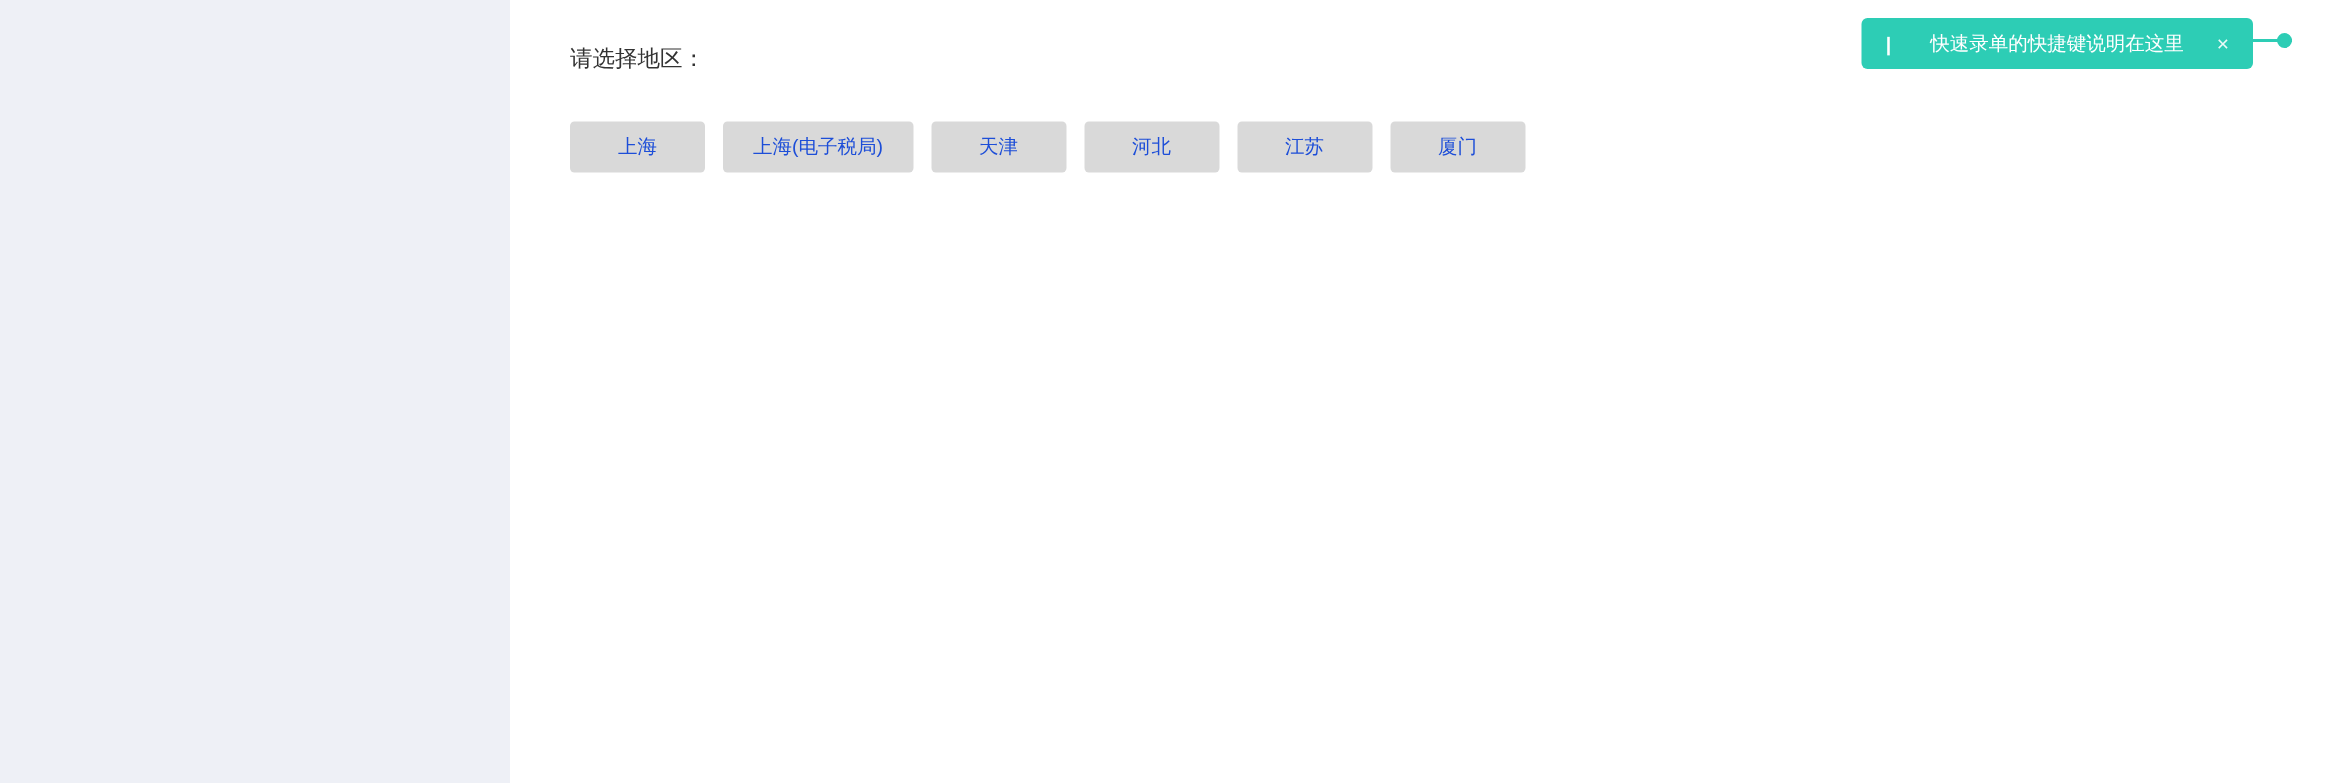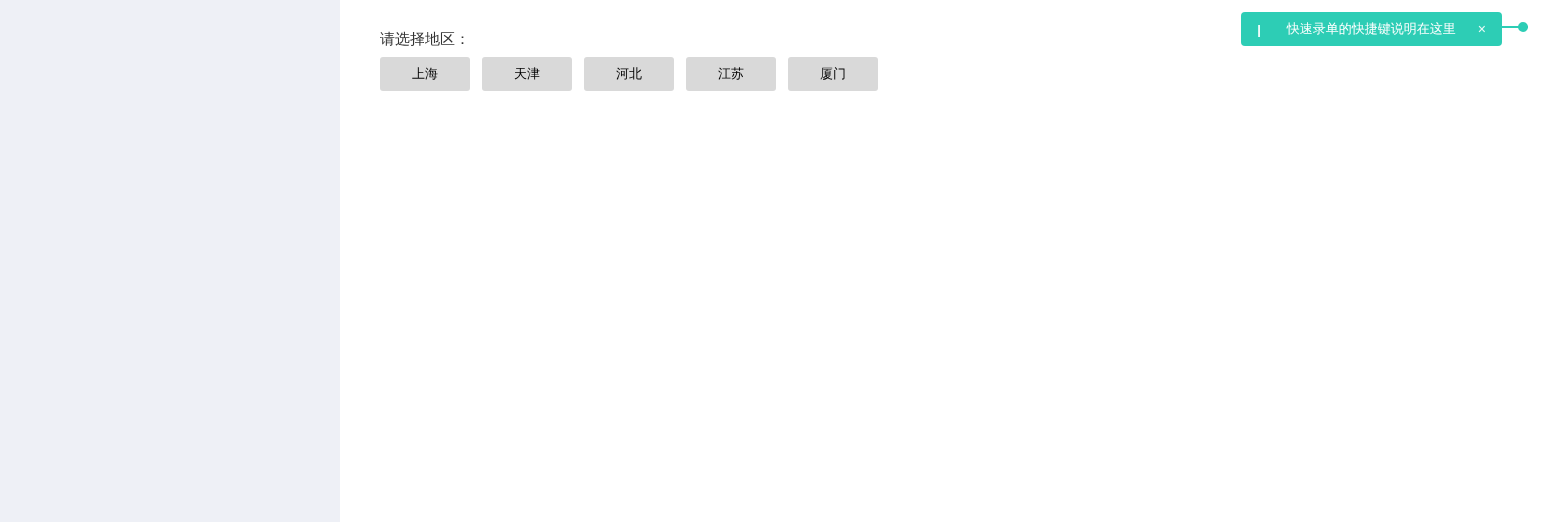--- a/index.html
+++ b/index.html
@@ -32,36 +32,36 @@
       top: 0;
       right: 0;
       bottom: 0;
       background: #ffffff;
       padding: 30px 40px;
     }
 
     .section-title {
       font-size: 15px;
       color: #333;
-      margin-bottom: 8px;
+      margin-bottom: 32px;
       font-weight: normal;
     }
 
     .region-buttons {
       display: flex;
       flex-wrap: wrap;
       gap: 12px;
     }
 
     .region-btn {
       background: #d9d9d9;
       border: none;
       border-radius: 3px;
       padding: 8px 20px;
-      color: #000000;
+      color: #1d4ed8;
       font-size: 13px;
       cursor: pointer;
       min-width: 90px;
       text-align: center;
       white-space: nowrap;
     }
 
     
     .notice-bar {
       position: absolute;
@@ -113,20 +113,21 @@
 </head>
 <body>
 
 <div class="left-sidebar"></div>
 
 <div class="main-content">
   <div class="section-title">请选择地区：</div>
 
   <div class="region-buttons">
     <button class="region-btn">上海</button>
+    <button class="region-btn">上海(电子税局)</button>
     <button class="region-btn">天津</button>
     <button class="region-btn">河北</button>
     <button class="region-btn">江苏</button>
     <button class="region-btn">厦门</button>
   </div>
 
 </div>
 
 <div class="notice-bar">
   <span>快速录单的快捷键说明在这里</span>

